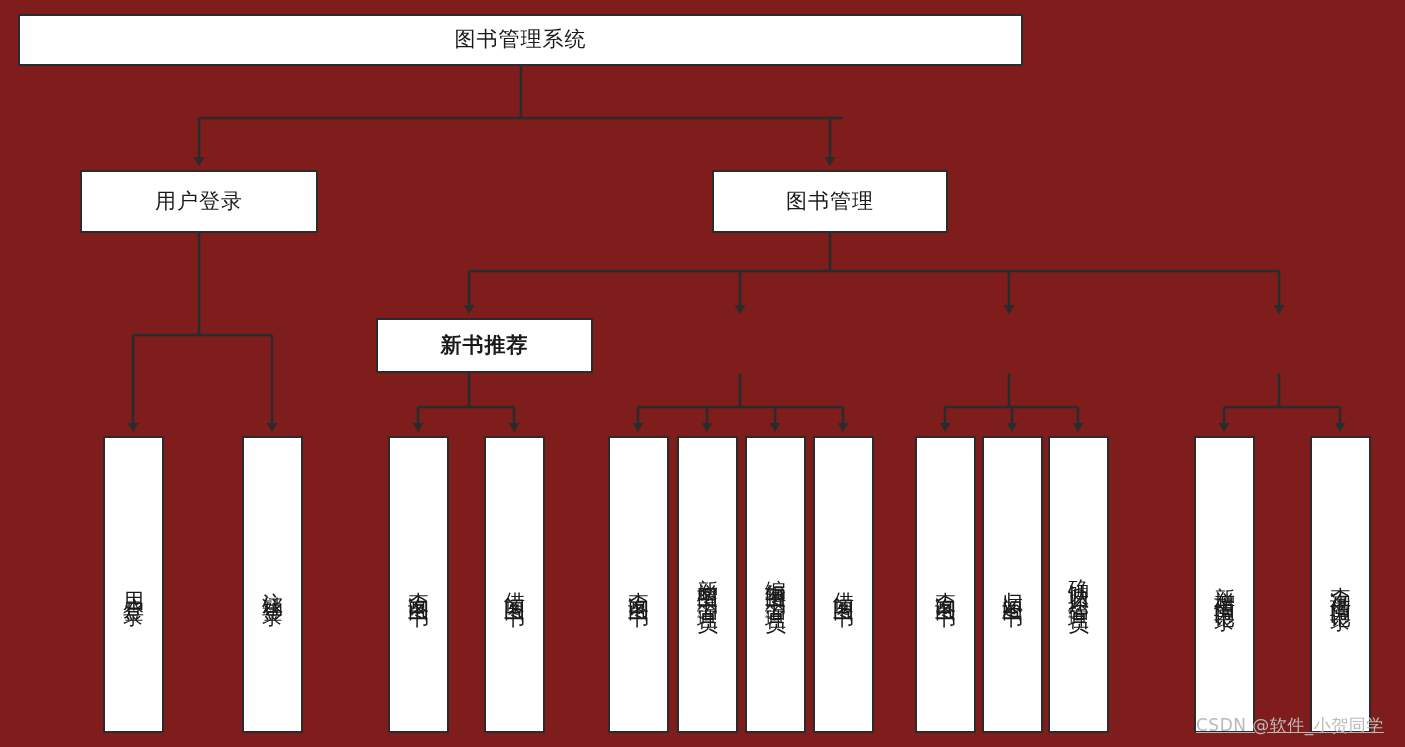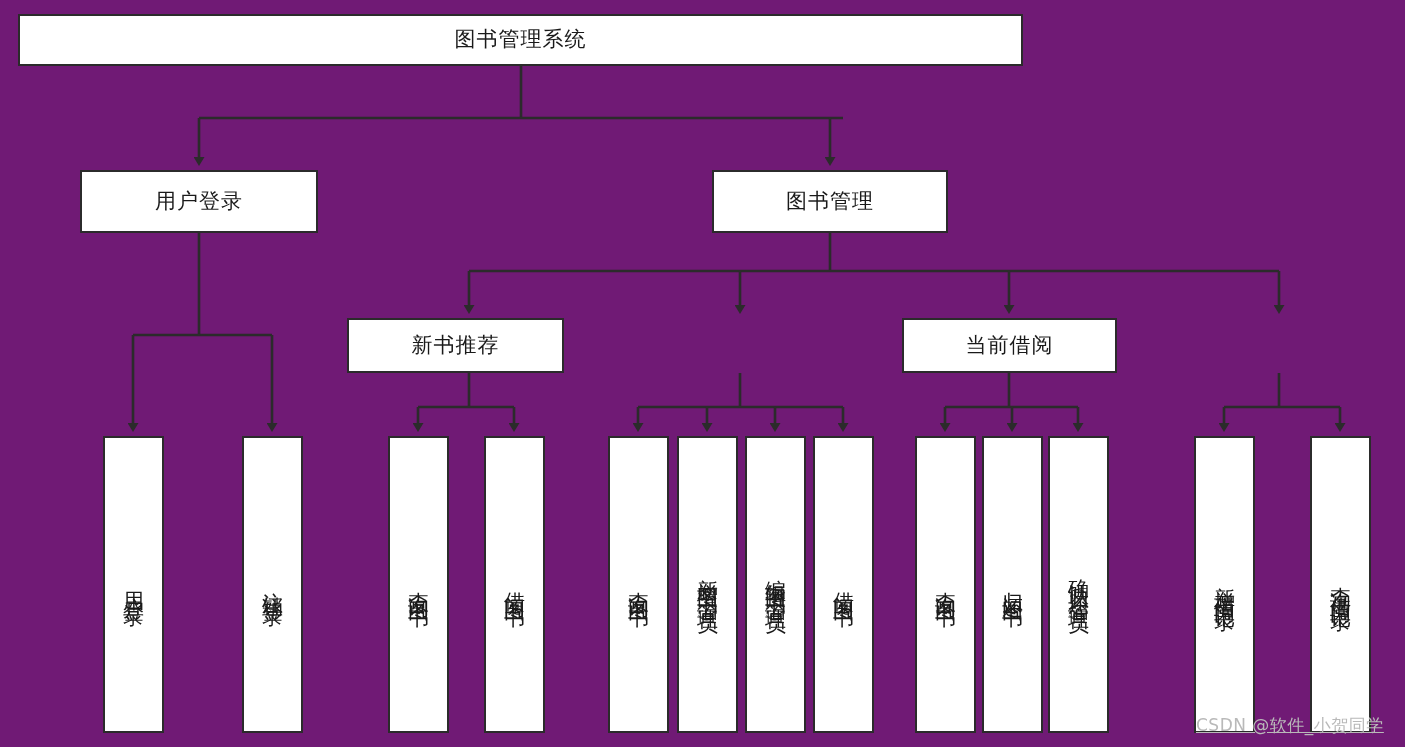--- a/index.html
+++ b/index.html
@@ -7,21 +7,21 @@
     padding: 0;
     background: #ffffff;
   }
   body {
     font-family: "DejaVu Sans", "Liberation Sans", sans-serif;
   }
   #canvas {
     position: relative;
     width: 1405px;
     height: 747px;
-    background: #701a75;
+    background: #7f1d1d;
     overflow: hidden;
   }
   #edges {
     position: absolute;
     left: 0;
     top: 0;
     width: 1405px;
     height: 747px;
   }
   .node {
@@ -122,28 +122,25 @@
   </div>
 
   <div class="node horiz" style="left:80px; top:170px; width:238px; height:63px;">
     <span>用户登录</span>
   </div>
 
   <div class="node horiz" style="left:712px; top:170px; width:236px; height:63px;">
     <span>图书管理</span>
   </div>
 
-  <div class="node horiz" style="left:347px; top:318px; width:217px; height:55px;">
+  <div class="node horiz" style="left:376px; top:318px; width:217px; height:55px;font-weight:bold;">
     <span>新书推荐</span>
   </div>
 
 
-  <div class="node horiz" style="left:902px; top:318px; width:215px; height:55px;">
-    <span>当前借阅</span>
-  </div>
 
 
   <div class="node vert" style="left:103px; top:436px; width:61px; height:297px;">
     <span class="vtext">用户登录</span>
   </div>
 
   <div class="node vert" style="left:242px; top:436px; width:61px; height:297px;">
     <span class="vtext">注销登录</span>
   </div>
 

